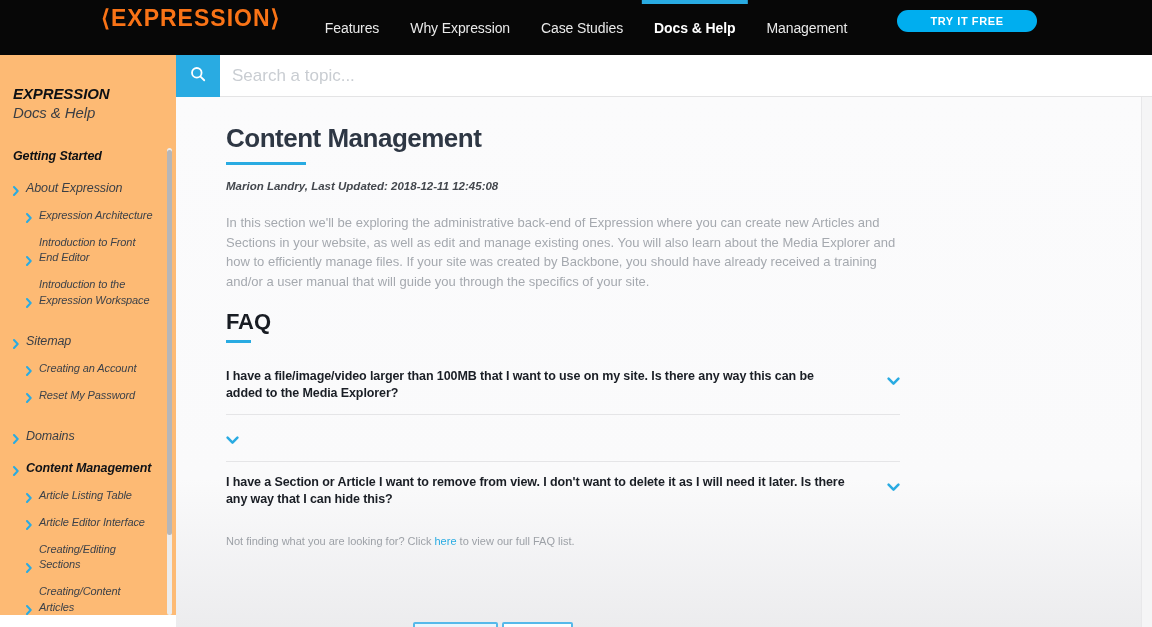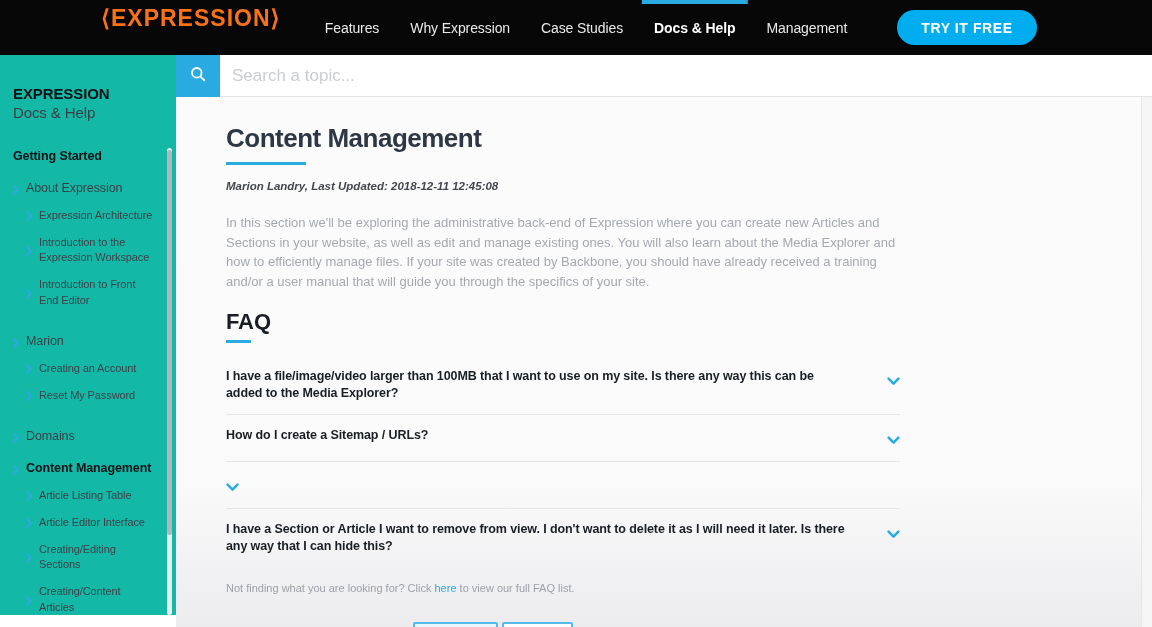--- a/index.html
+++ b/index.html
@@ -21,41 +21,41 @@
   .navbar{position:absolute;left:0;top:0;width:1152px;height:55px;background:var(--navbar);z-index:30;}
   .logo{
     position:absolute;left:101px;top:0;height:37px;display:flex;align-items:center;
     color:#f97316;font-size:23px;font-weight:700;letter-spacing:1px;cursor:pointer;
   }
   .top-nav{position:absolute;left:calc(50% + 10px);transform:translateX(-50%);top:0;height:55px;display:flex;column-gap:31px;}
   .nav-item{position:relative;height:55px;display:flex;align-items:center;font-size:14px;color:#e9e9e9;cursor:pointer;white-space:nowrap;}
   .nav-item.active{font-weight:700;color:#ffffff;}
   .nav-item.active::before{content:"";position:absolute;top:0;left:-12px;right:-12px;height:4px;background:var(--accent);}
   .cta-btn{
-    position:absolute;right:115px;top:10px;width:140px;height:35px;border-radius:18px;
-    background:var(--cta);color:#fff;font-size:14px;font-weight:700;letter-spacing:0.6px;
+    position:absolute;right:115px;top:10px;width:140px;height:22px;border-radius:18px;
+    background:var(--cta);color:#fff;font-size:11px;font-weight:700;letter-spacing:0.6px;
     display:flex;align-items:center;justify-content:center;border:none;cursor:pointer;
     font-family:"Liberation Sans",sans-serif;
   }
 
   
   .search-row{position:absolute;left:176px;top:55px;right:0;height:42px;background:#fff;border-bottom:1px solid #e4e4e5;display:flex;z-index:20;}
   .search-btn{width:44px;height:42px;background:var(--accent);border:none;display:flex;align-items:center;justify-content:center;cursor:pointer;flex:0 0 44px;}
   .search-input{
     flex:1;border:none;outline:none;padding:0 0 0 12px;font-size:17px;color:#737373;
     font-family:"Liberation Sans",sans-serif;font-weight:300;background:transparent;letter-spacing:0;
   }
   .search-input::placeholder{color:#c9cdd2;}
 
   
-  .sidebar{position:absolute;left:0;top:55px;width:176px;bottom:12px;background:#14b8a6;z-index:10;padding:30px 22px 0 13px;}
+  .sidebar{position:absolute;left:0;top:55px;width:176px;bottom:12px;background:#fdba74;z-index:10;padding:30px 22px 0 13px;font-style:italic;}
   .brand-1{font-size:15px;font-weight:700;color:#0d1014;line-height:18px;}
   .brand-2{font-size:15px;color:#3a3e44;line-height:19px;}
   .side-nav{margin-top:27px;}
-  .side-item{display:flex;align-items:center;column-gap:7px;cursor:pointer;}
+  .side-item{display:flex;align-items:flex-end;column-gap:7px;cursor:pointer;}
   .side-item .chev{flex:0 0 auto;}
   .side-item .chev svg{display:block;margin-top:2px;}
   .lvl0{font-weight:700;font-size:12.5px;color:#0d1014;line-height:15px;cursor:default;}
   .lvl1{font-size:12.5px;color:#3a3f46;line-height:15px;margin-top:17px;}
   .lvl1.bold{font-weight:700;color:#0f1217;}
   .lvl2{font-size:11px;color:#3d4249;line-height:15.5px;margin-top:11.5px;margin-left:13px;}
   .lvl2 .side-label{max-width:122px;}
   .lvl2 + .lvl1{margin-top:26px;}
   .sb-track{position:absolute;right:4px;top:93px;bottom:0;width:5px;background:#ececec;border-radius:3px;}
   .sb-thumb{position:absolute;right:4px;top:95px;height:385px;width:5px;background:#b6b6b8;border-radius:3px;cursor:grab;}
@@ -151,37 +151,37 @@
           </svg>
         </span>
         <span class="side-label">Expression Architecture</span>
       </div>
       <div class="side-item lvl2">
         <span class="chev">
           <svg width="6" height="10" viewBox="0 0 6 10">
             <path d="M1 1 L4.7 5 L1 9" fill="none" stroke="#29abe2" stroke-width="2" stroke-linecap="round" stroke-linejoin="round"></path>
           </svg>
         </span>
+        <span class="side-label">Introduction to Front End Editor</span>
+      </div>
+      <div class="side-item lvl2">
+        <span class="chev">
+          <svg width="6" height="10" viewBox="0 0 6 10">
+            <path d="M1 1 L4.7 5 L1 9" fill="none" stroke="#29abe2" stroke-width="2" stroke-linecap="round" stroke-linejoin="round"></path>
+          </svg>
+        </span>
         <span class="side-label">Introduction to the Expression Workspace</span>
       </div>
-      <div class="side-item lvl2">
-        <span class="chev">
-          <svg width="6" height="10" viewBox="0 0 6 10">
-            <path d="M1 1 L4.7 5 L1 9" fill="none" stroke="#29abe2" stroke-width="2" stroke-linecap="round" stroke-linejoin="round"></path>
-          </svg>
-        </span>
-        <span class="side-label">Introduction to Front End Editor</span>
-      </div>
       <div class="side-item lvl1">
         <span class="chev">
           <svg width="6" height="10" viewBox="0 0 6 10">
             <path d="M1 1 L4.7 5 L1 9" fill="none" stroke="#29abe2" stroke-width="2" stroke-linecap="round" stroke-linejoin="round"></path>
           </svg>
         </span>
-        <span class="side-label">Marion</span>
+        <span class="side-label">Sitemap</span>
       </div>
       <div class="side-item lvl2">
         <span class="chev">
           <svg width="6" height="10" viewBox="0 0 6 10">
             <path d="M1 1 L4.7 5 L1 9" fill="none" stroke="#29abe2" stroke-width="2" stroke-linecap="round" stroke-linejoin="round"></path>
           </svg>
         </span>
         <span class="side-label">Creating an Account</span>
       </div>
       <div class="side-item lvl2">
@@ -265,28 +265,20 @@
 
     <p class="intro">In this section we'll be exploring the administrative back-end of Expression where you can create new Articles and Sections in your website, as well as edit and manage existing ones. You will also learn about the Media Explorer and how to efficiently manage files. If your site was created by Backbone, you should have already received a training and/or a user manual that will guide you through the specifics of your site.</p>
 
     <h2 class="faq-title">FAQ</h2>
     <div class="faq-underline"></div>
 
     <div class="faq-list">
 
     <div class="faq-item">
           <div class="faq-q">I have a file/image/video larger than 100MB that I want to use on my site. Is there any way this can be added to the Media Explorer?</div>
-          <span class="faq-chev">
-            <svg width="13" height="9" viewBox="0 0 13 9">
-              <path d="M1.6 1.6 L6.5 6.6 L11.4 1.6" fill="none" stroke="#29abe2" stroke-width="2.5" stroke-linecap="round" stroke-linejoin="round"></path>
-            </svg>
-          </span>
-        </div>
-        <div class="faq-item">
-          <div class="faq-q">How do I create a Sitemap / URLs?</div>
           <span class="faq-chev">
             <svg width="13" height="9" viewBox="0 0 13 9">
               <path d="M1.6 1.6 L6.5 6.6 L11.4 1.6" fill="none" stroke="#29abe2" stroke-width="2.5" stroke-linecap="round" stroke-linejoin="round"></path>
             </svg>
           </span>
         </div>
         <div class="faq-item">
           <span class="faq-chev">
             <svg width="13" height="9" viewBox="0 0 13 9">
               <path d="M1.6 1.6 L6.5 6.6 L11.4 1.6" fill="none" stroke="#29abe2" stroke-width="2.5" stroke-linecap="round" stroke-linejoin="round"></path>

